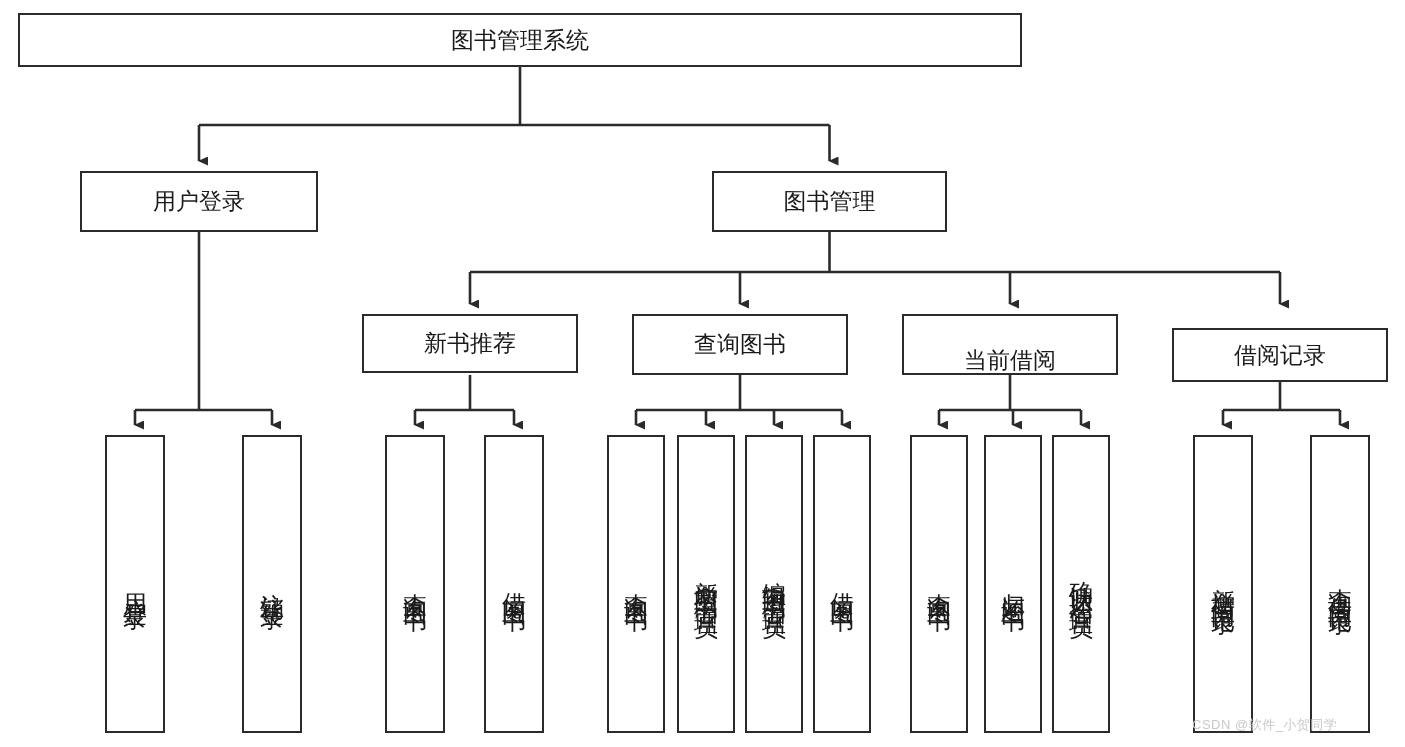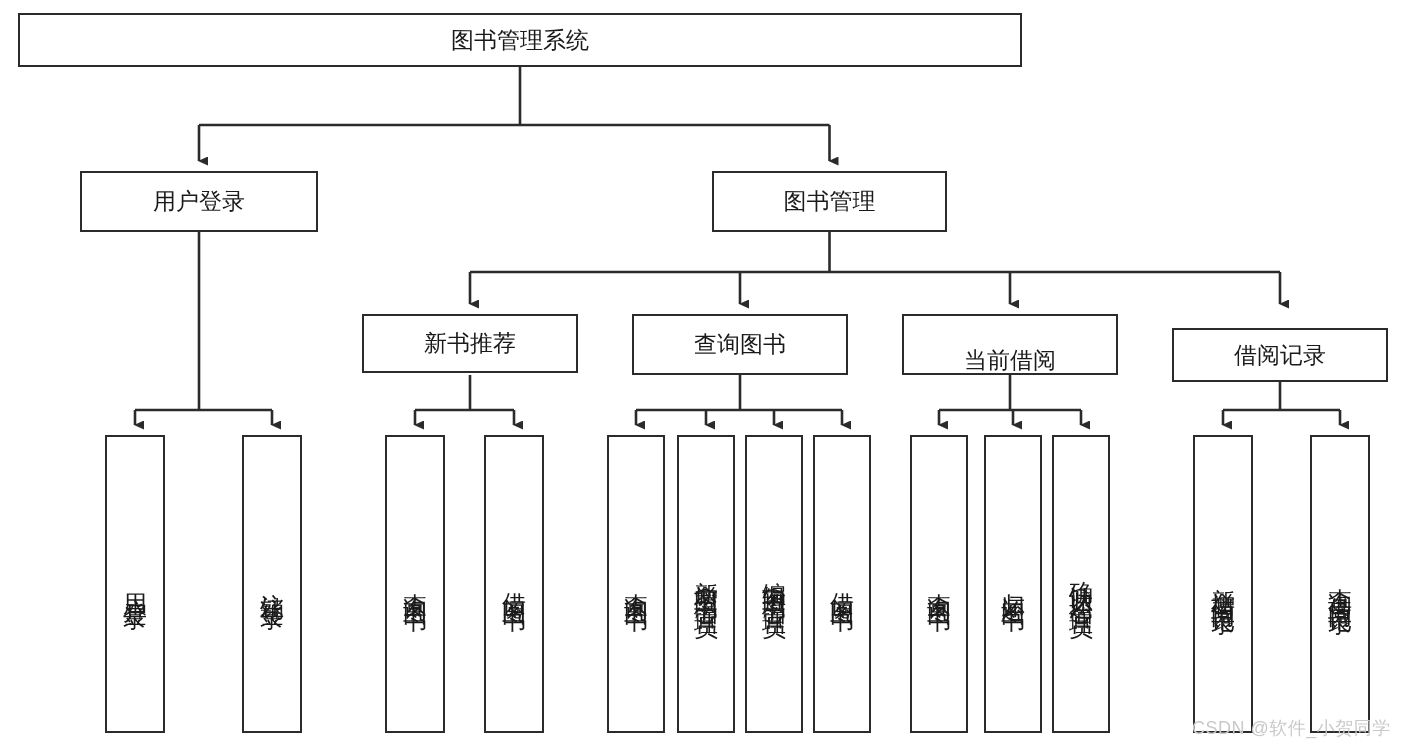--- a/index.html
+++ b/index.html
@@ -52,21 +52,21 @@
     writing-mode: vertical-rl;
     text-orientation: upright;
     font-size: 24px;
     letter-spacing: 5px;
     line-height: 1;
     white-space: nowrap;
   }
   .watermark {
     position: absolute;
     color: #c9c9c9;
-    font-size: 18px;
+    font-size: 13px;
     white-space: nowrap;
     letter-spacing: 0.5px;
   }
 </style>
 </head>
 <body>
 
 <div id="diagram-root">
 
   <svg class="connectors" viewBox="0 0 1405 747" xmlns="http://www.w3.org/2000/svg">

